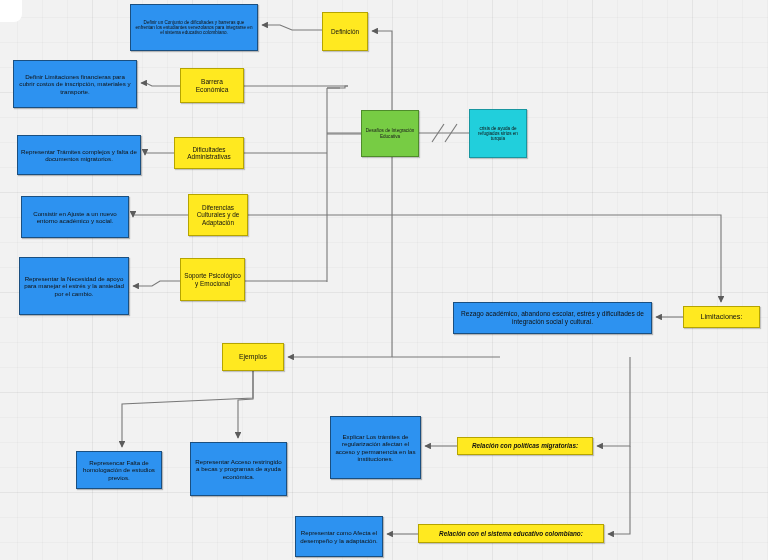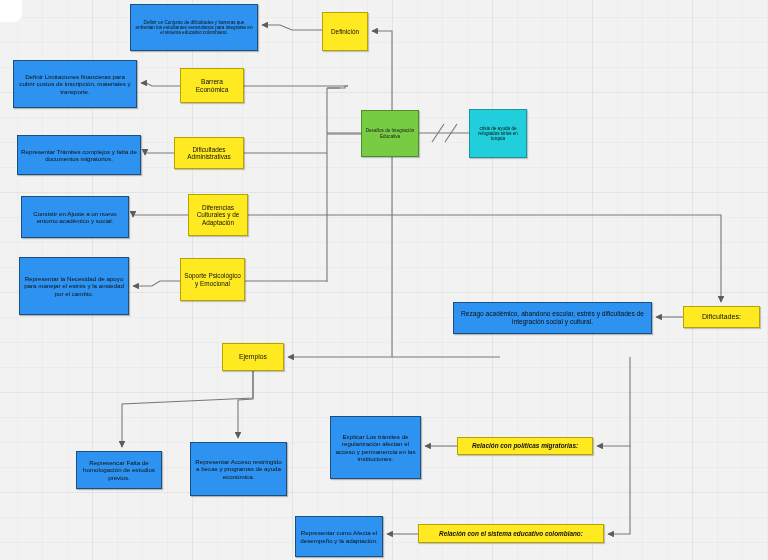--- a/index.html
+++ b/index.html
@@ -141,21 +141,21 @@
       <div class="node yellow" style="left: 180px; top: 68px; width: 64px; height: 35px; font-size: 6.6px;">Barrera Económica</div>
       <div class="node blue" style="left: 17px; top: 135px; width: 124px; height: 40px; font-size: 6.2px;">Representar Trámites complejos y falta de documentos migratorios.</div>
       <div class="node yellow" style="left: 174px; top: 137px; width: 70px; height: 32px; font-size: 6.4px;">Dificultades Administrativas</div>
       <div class="node blue" style="left: 21px; top: 196px; width: 108px; height: 42px; font-size: 6.2px;">Consistir en Ajuste a un nuevo entorno académico y social.</div>
       <div class="node yellow" style="left: 188px; top: 194px; width: 60px; height: 42px; font-size: 6.4px;">Diferencias Culturales y de Adaptación</div>
       <div class="node blue" style="left: 19px; top: 257px; width: 110px; height: 58px; font-size: 6.2px;">Representar la Necesidad de apoyo para manejar el estrés y la ansiedad por el cambio.</div>
       <div class="node yellow" style="left: 180px; top: 258px; width: 65px; height: 43px; font-size: 6.4px;">Soporte Psicológico y Emocional</div>
       <div class="node green" style="left: 361px; top: 110px; width: 58px; height: 47px; font-size: 4.6px;">Desafíos de Integración Educativa</div>
       <div class="node cyan" style="left: 469px; top: 109px; width: 58px; height: 49px; font-size: 4.6px;">crisis de ayuda de refugiados sirios en turquía</div>
       <div class="node blue" style="left: 453px; top: 302px; width: 199px; height: 32px; font-size: 6.6px;">Rezago académico, abandono escolar, estrés y dificultades de integración social y cultural.</div>
-      <div class="node yellow" style="left: 683px; top: 306px; width: 77px; height: 22px; font-size: 7.2px;">Dificultades:</div>
+      <div class="node yellow" style="left: 683px; top: 306px; width: 77px; height: 22px; font-size: 7.2px;">Limitaciones:</div>
       <div class="node yellow" style="left: 222px; top: 343px; width: 62px; height: 28px; font-size: 6.8px;">Ejemplos</div>
       <div class="node blue" style="left: 76px; top: 451px; width: 86px; height: 38px; font-size: 6.2px;">Represencar Falta de homologación de estudios previos.</div>
       <div class="node blue" style="left: 190px; top: 442px; width: 97px; height: 54px; font-size: 6.2px;">Representar Acceso restringido a becas y programas de ayuda económica.</div>
       <div class="node blue" style="left: 330px; top: 416px; width: 91px; height: 63px; font-size: 6.2px;">Explicar  Los trámites de regularización afectan el acceso y permanencia en las instituciones.</div>
       <div class="node yellow italic" style="left: 457px; top: 437px; width: 136px; height: 18px; font-size: 6.4px;">Relación con políticas migratorias:</div>
       <div class="node blue" style="left: 295px; top: 516px; width: 88px; height: 41px; font-size: 6.2px;">Representar como Afecta el desempeño y la adaptación.</div>
       <div class="node yellow italic" style="left: 418px; top: 524px; width: 186px; height: 19px; font-size: 6.4px;">Relación con el sistema educativo colombiano:</div>
     </div>
 
 </div>

